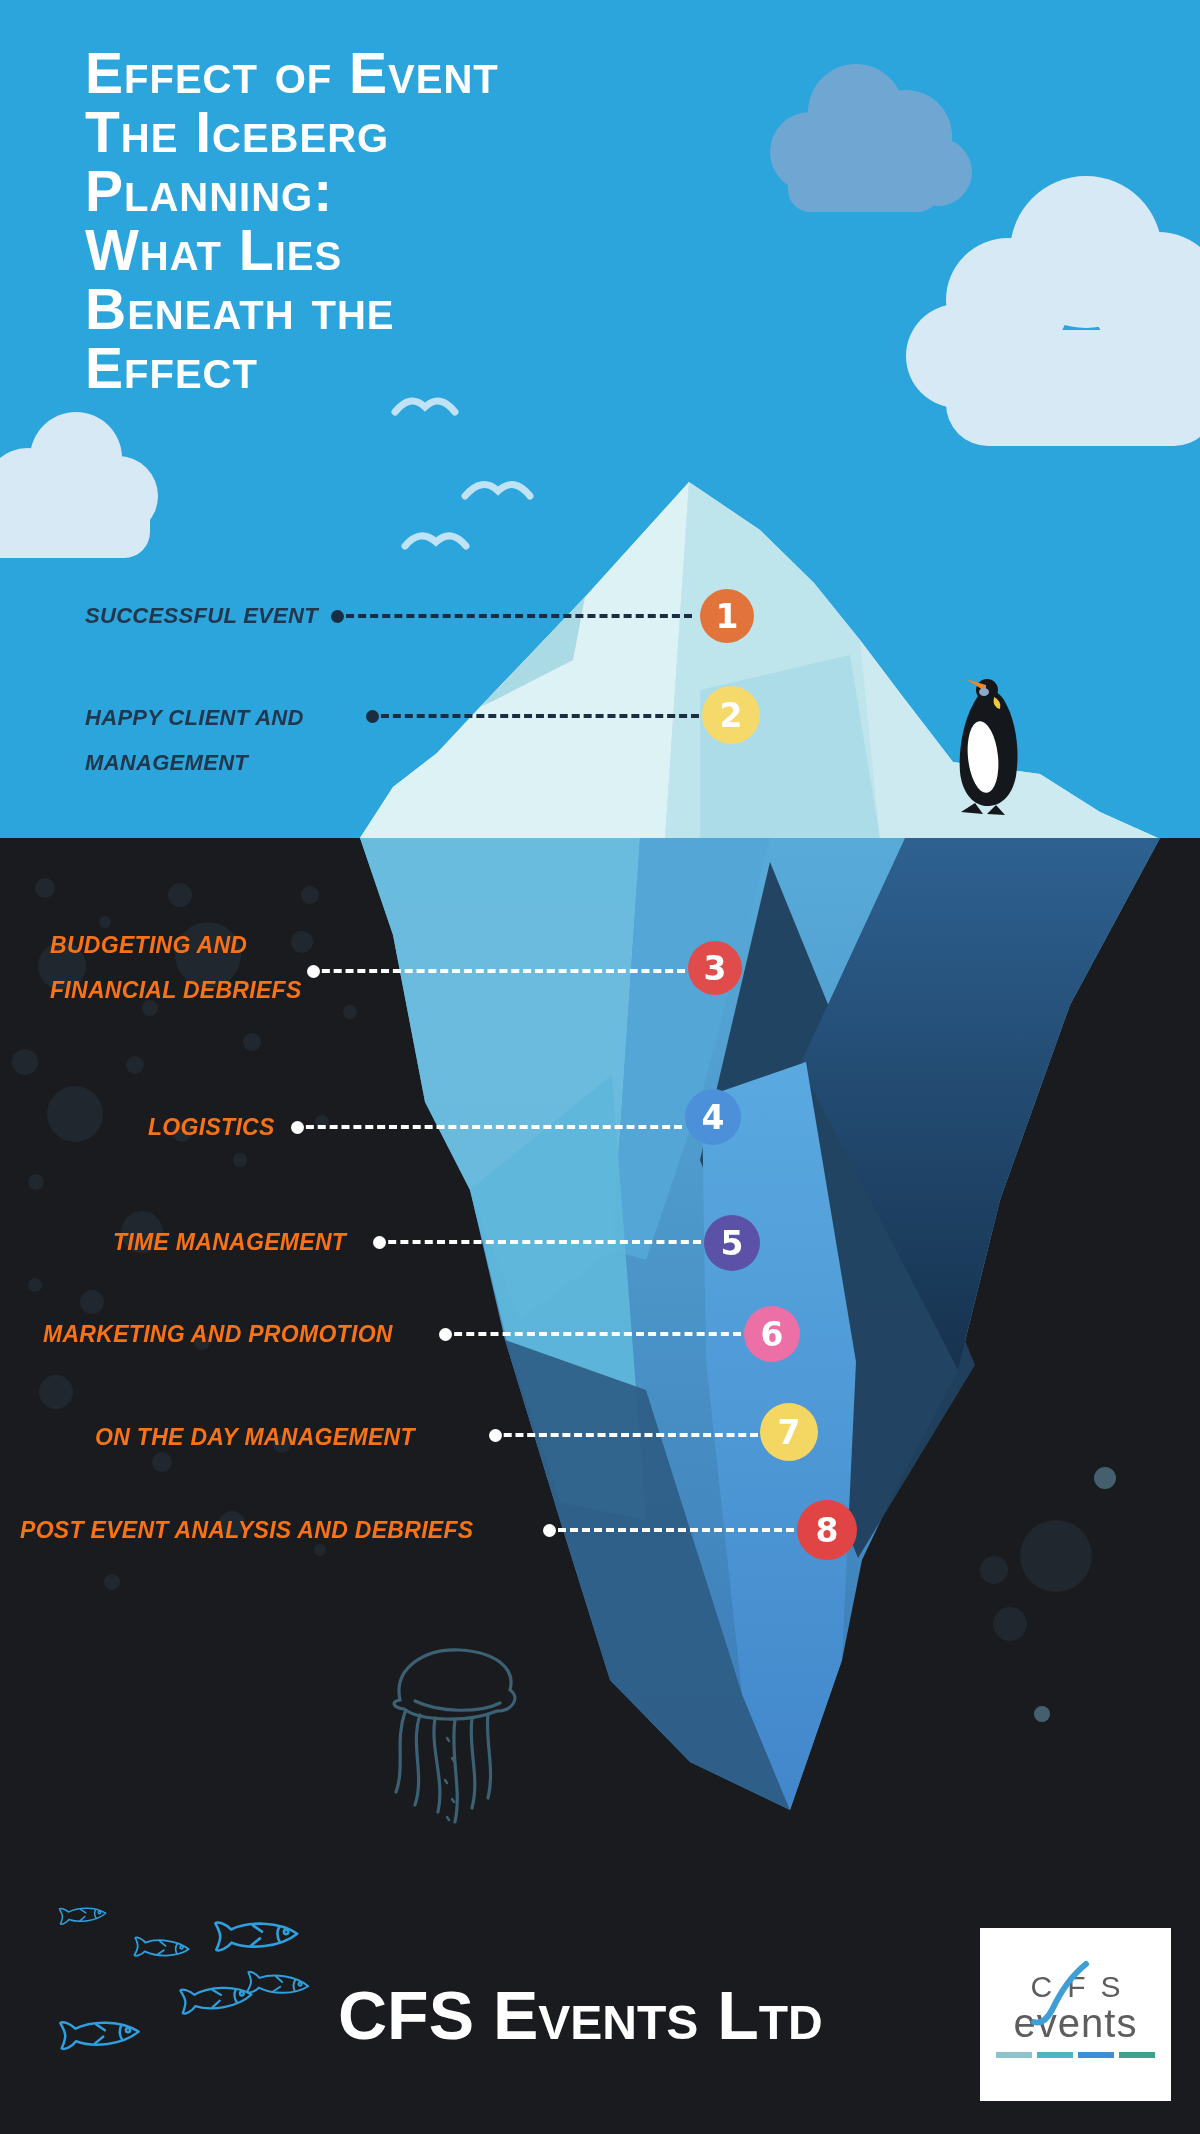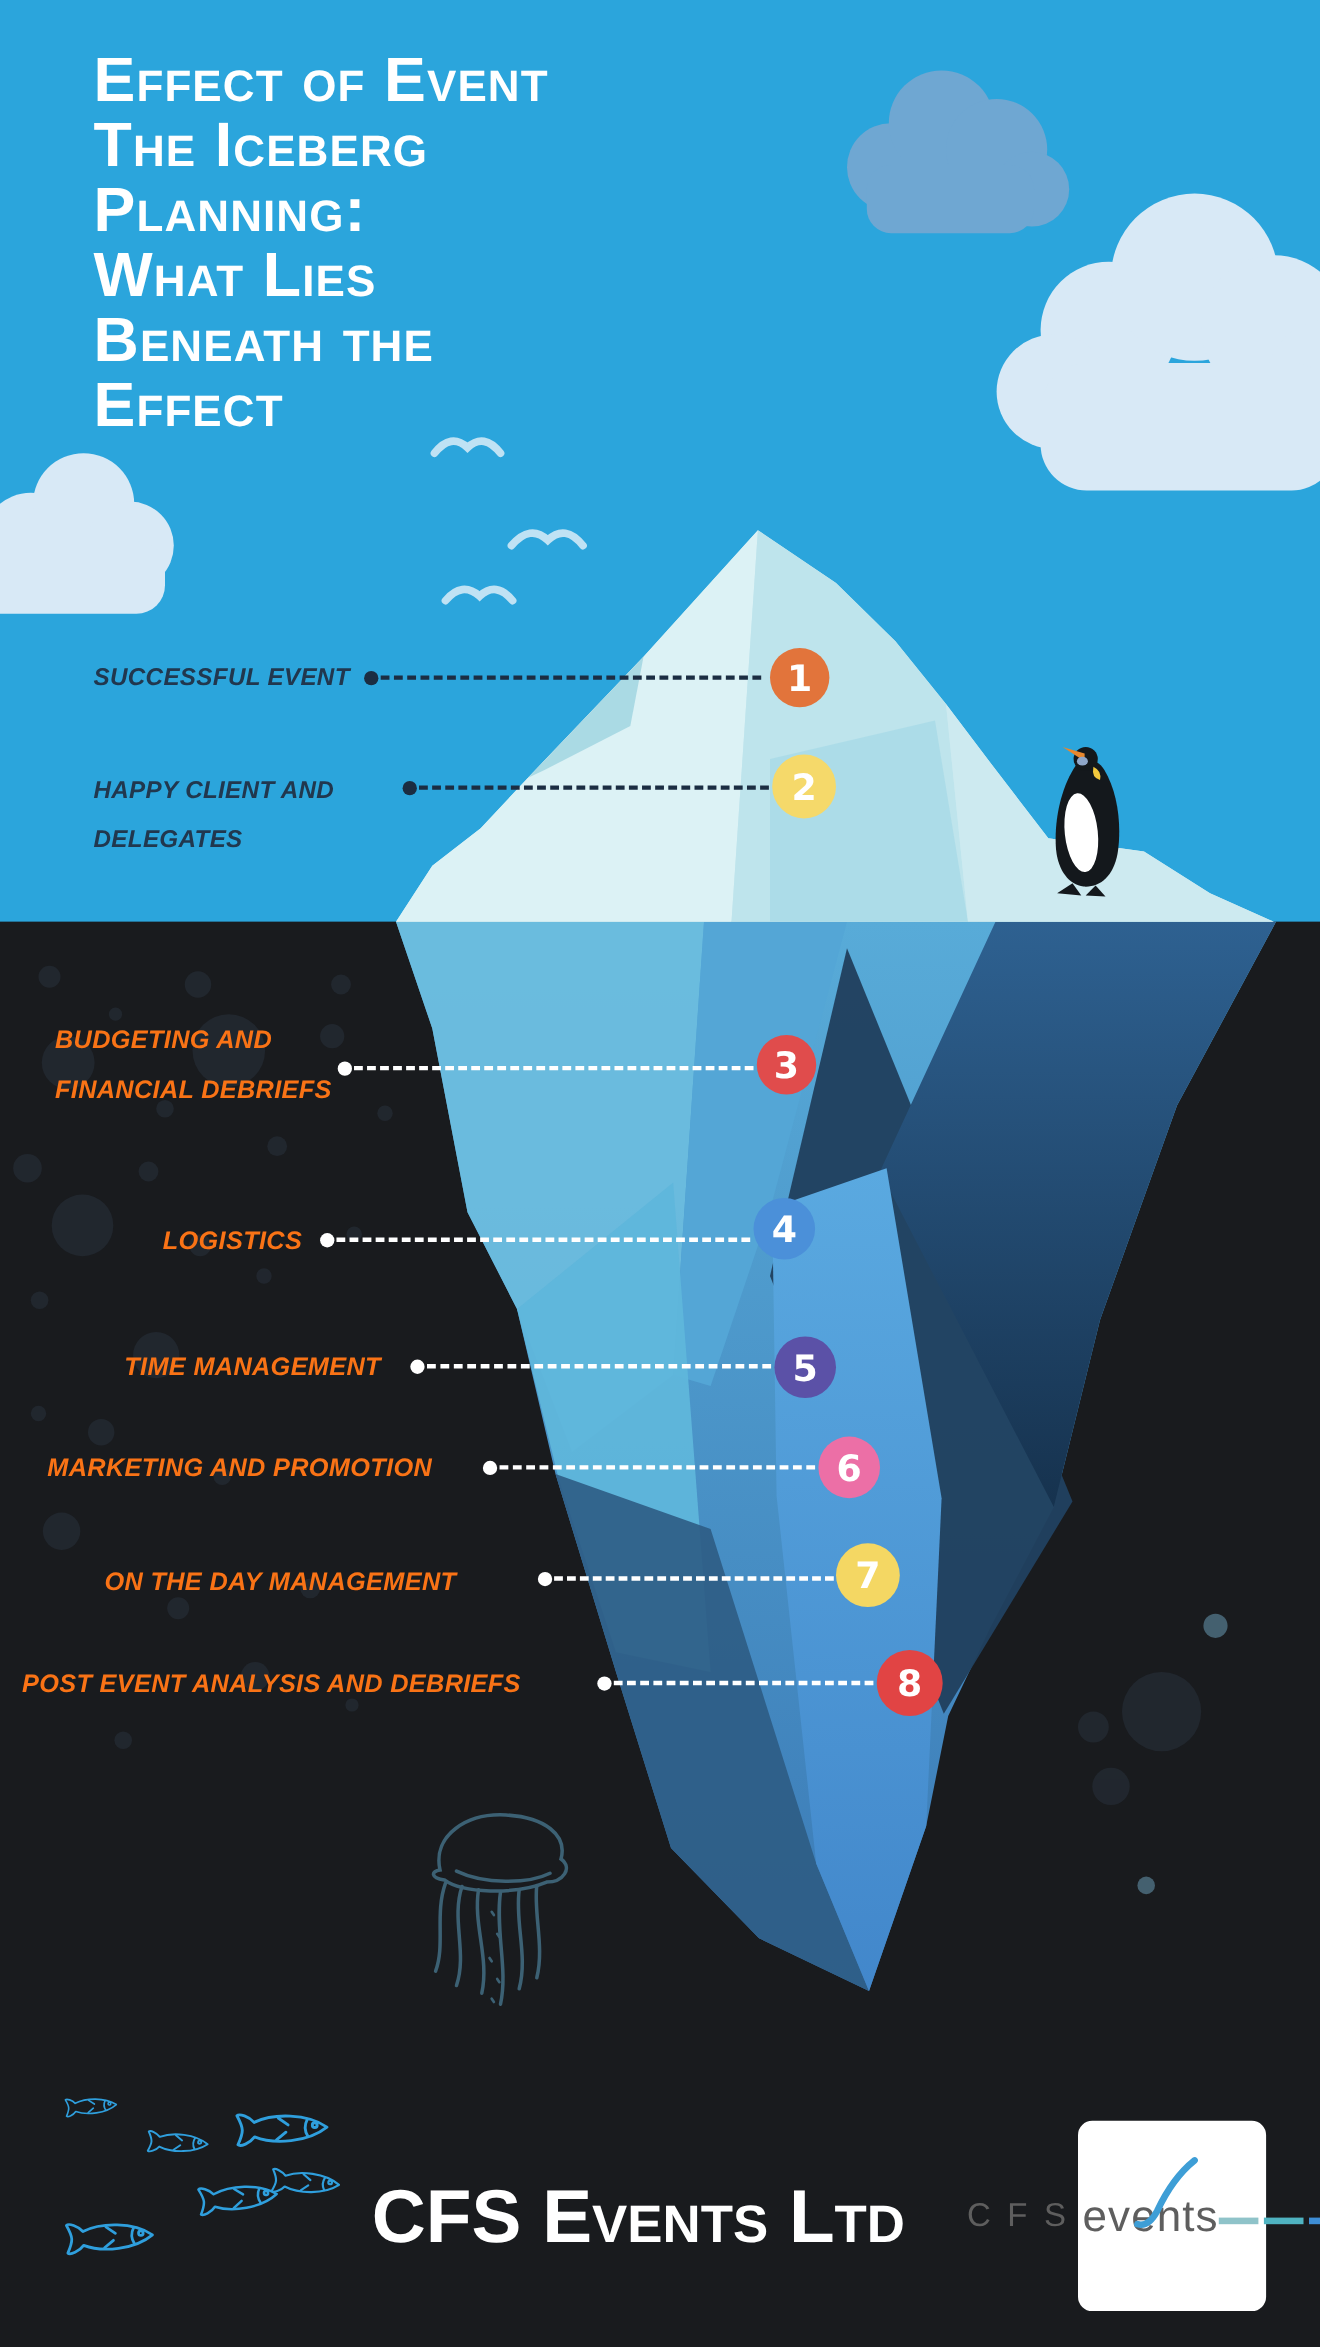--- a/index.html
+++ b/index.html
@@ -28,24 +28,23 @@
   .badge{
     position:absolute;border-radius:50%;color:#fff;display:flex;
     align-items:center;justify-content:center;
     font-family:"DejaVu Sans",sans-serif;font-weight:bold;font-size:33px;
   }
   .company{
     position:absolute;left:338px;top:1976px;color:#ffffff;font-weight:bold;
     font-size:68px;font-variant:small-caps;letter-spacing:0px;white-space:nowrap;
   }
   .logo{
-    position:absolute;left:980px;top:1928px;width:171px;height:173px;
-    background:#ffffff;display:flex;flex-direction:row;align-items:center;
+    position:absolute;left:980px;top:1928px;width:191px;height:173px;
+    background:#ffffff;display:flex;flex-direction:column;align-items:center;
     justify-content:center;
-    border-radius:13px;
   }
   .logo-top{
     color:#5E5E5E;font-size:30px;letter-spacing:15px;font-weight:normal;
     margin-left:15px;line-height:30px;
   }
   .logo-bottom{
     color:#5E5E5E;font-size:40px;letter-spacing:1px;line-height:42px;
   }
   .logo-check{position:absolute;left:48px;top:30px;}
   .bars{display:flex;gap:5px;margin-top:8px;}
@@ -248,21 +247,21 @@
 
   <div class="label above" style="left:85px;top:603px">
     <span>SUCCESSFUL EVENT</span>
       <span></span>
   </div>
   <div class="dash above" style="left:334px;top:614px;width:358px"></div>
   <div class="badge" style="left: 700px; top: 589px; width: 54px; height: 54px; background: rgb(226, 116, 59);">1</div>
 
   <div class="label above two" style="left:85px;top:695px">
     <span>HAPPY CLIENT AND</span>
-      <span>DELEGATES</span>
+      <span>MANAGEMENT</span>
   </div>
   <div class="dash above" style="left:369px;top:714px;width:330px"></div>
   <div class="badge" style="left: 702px; top: 686px; width: 58px; height: 58px; background: rgb(245, 217, 106);">2</div>
 
   <div class="label below two" style="left:50px;top:923px">
     <span>BUDGETING AND</span>
       <span>FINANCIAL DEBRIEFS</span>
   </div>
   <div class="dash below" style="left:310px;top:969px;width:375px"></div>
   <div class="badge" style="left: 688px; top: 941px; width: 54px; height: 54px; background: rgb(224, 76, 76);">3</div>

